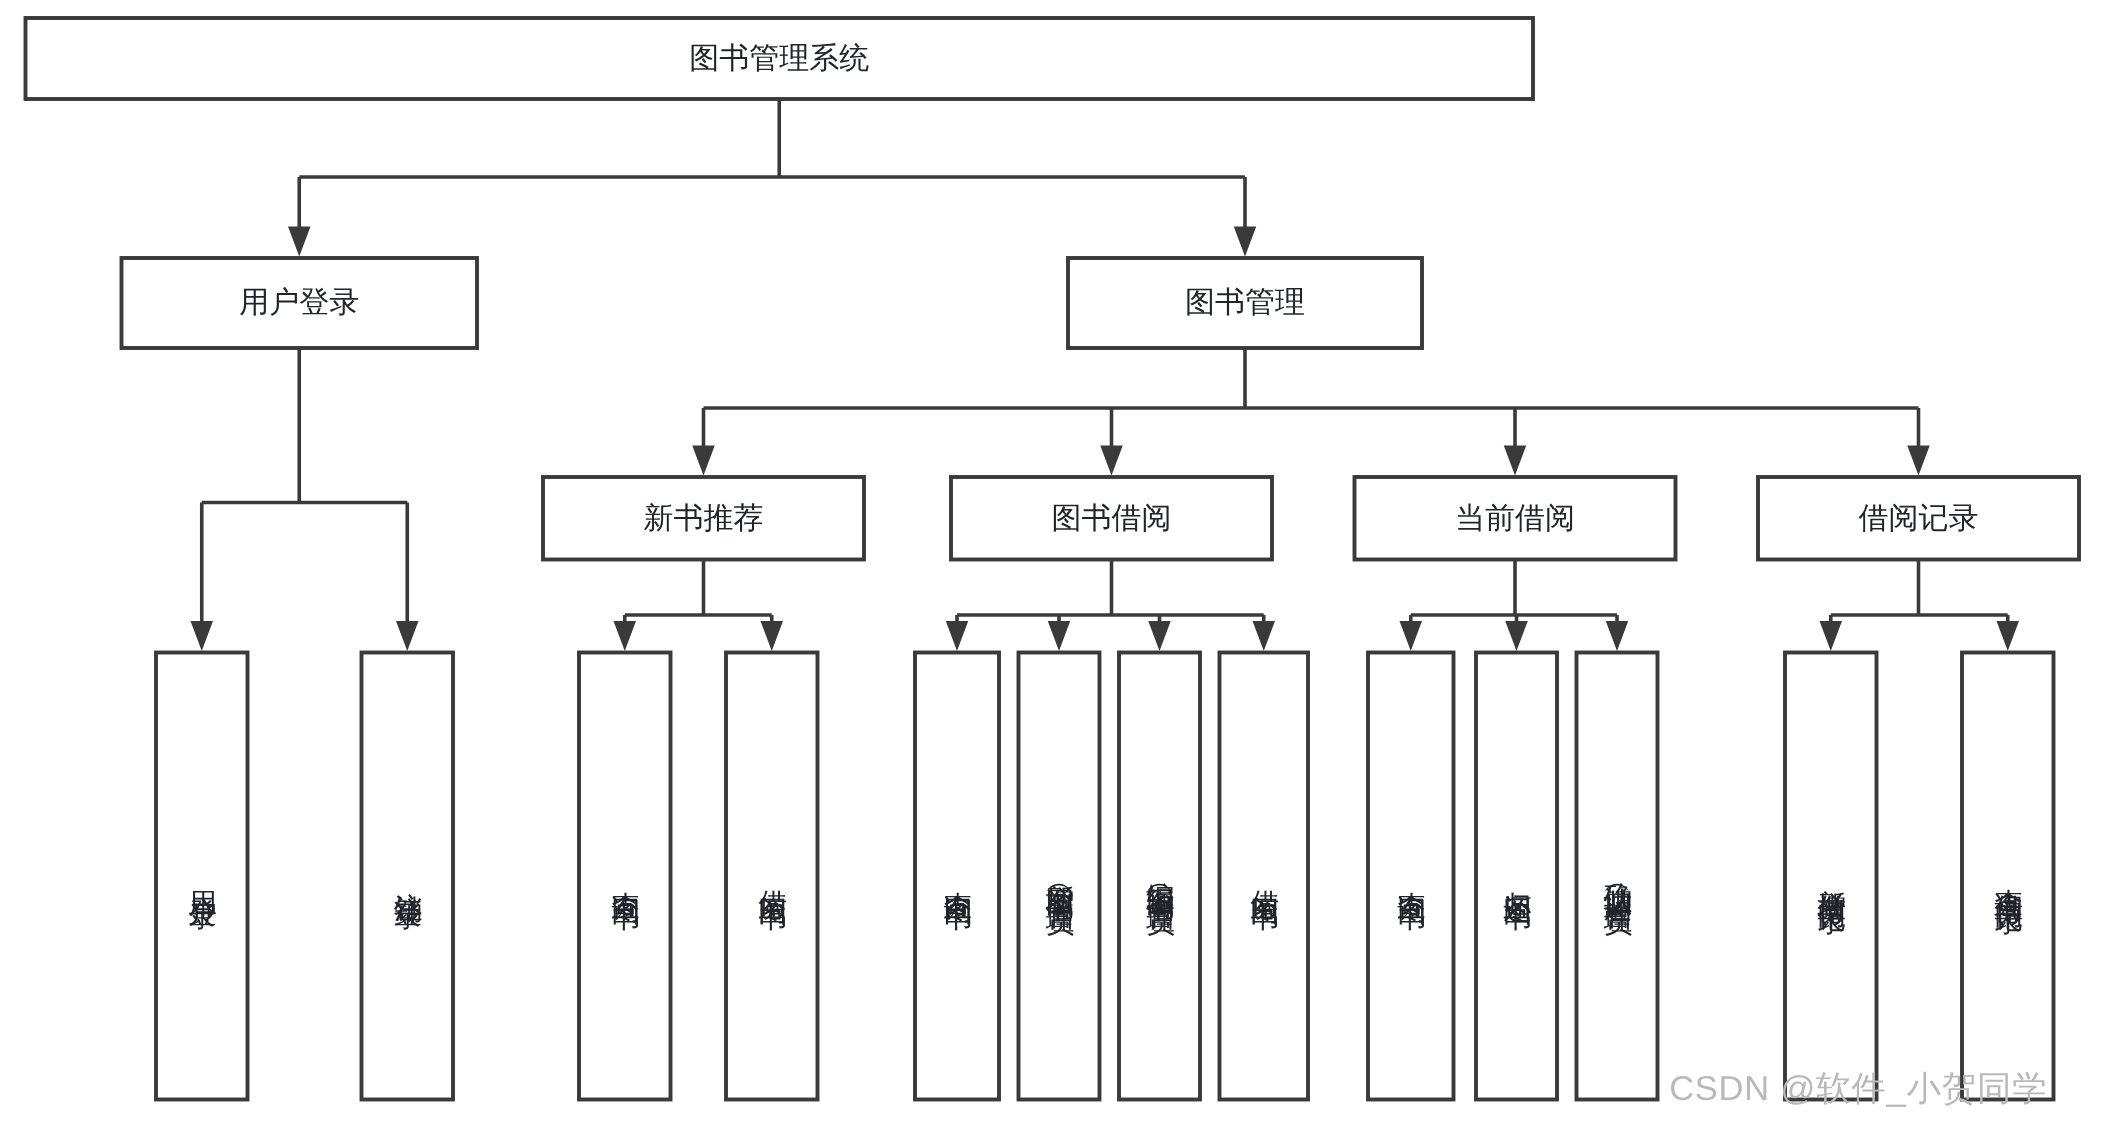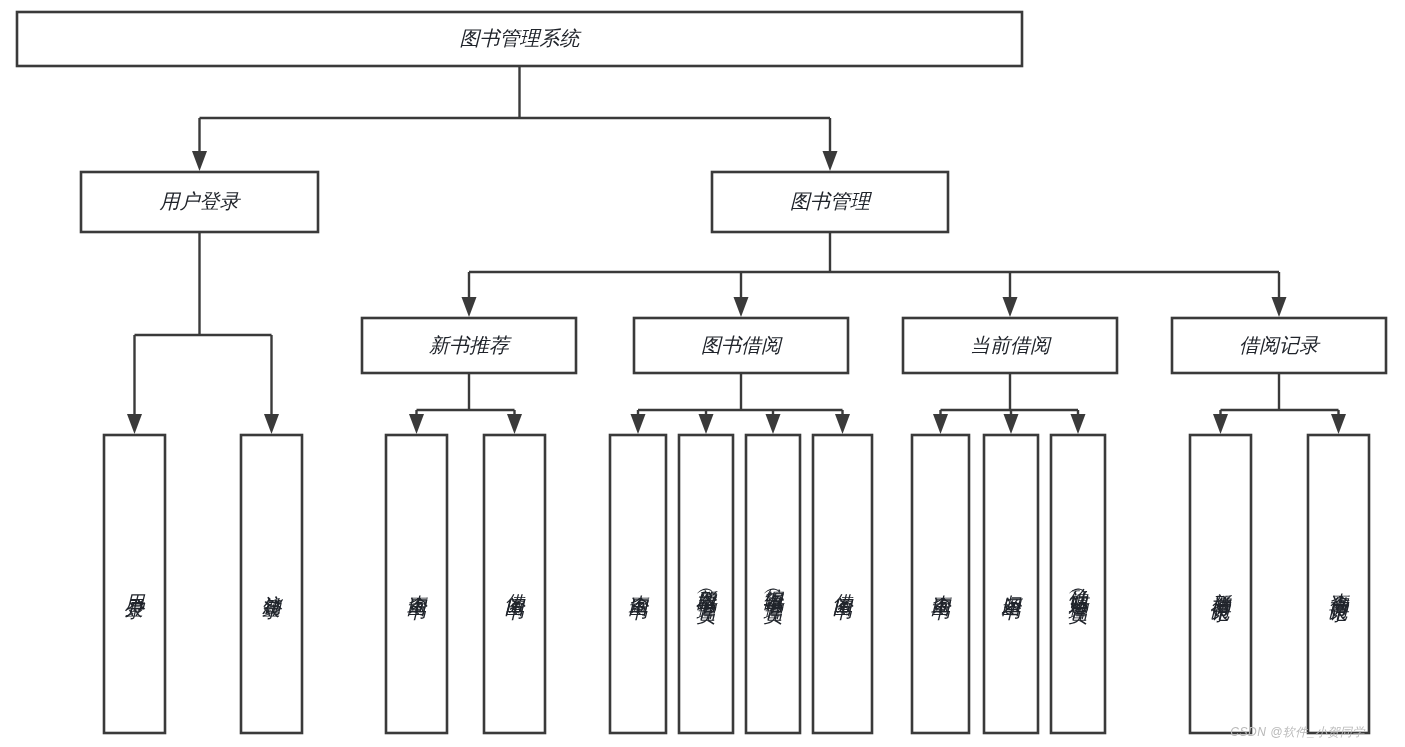--- a/index.html
+++ b/index.html
@@ -13,21 +13,20 @@
     font-family: "Liberation Sans", sans-serif;
     overflow: hidden;
     position: relative;
   }
   #diagram-root {
     position: absolute;
     left: 0;
     top: 0;
     width: 1377px;
     height: 747px;
-    font-style: italic;
   }
   svg.tree {
     display: block;
     width: 1405px;
     height: 747px;
   }
   .node-box {
     fill: #ffffff;
     stroke: #3a3a3a;
     stroke-width: 2.6;
@@ -65,21 +64,21 @@
     line-height: 1.02;
     letter-spacing: 2.5px;
     color: #20242b;
     text-align: center;
   }
   .watermark {
     position: absolute;
     right: 12px;
     bottom: 6px;
     font-family: "Liberation Sans", sans-serif;
-    font-size: 12px;
+    font-size: 23px;
     color: #b9b9b9;
     letter-spacing: 0.5px;
     user-select: none;
     white-space: nowrap;
   }
 </style>
 </head>
 <body>
 
 <div id="diagram-root">

